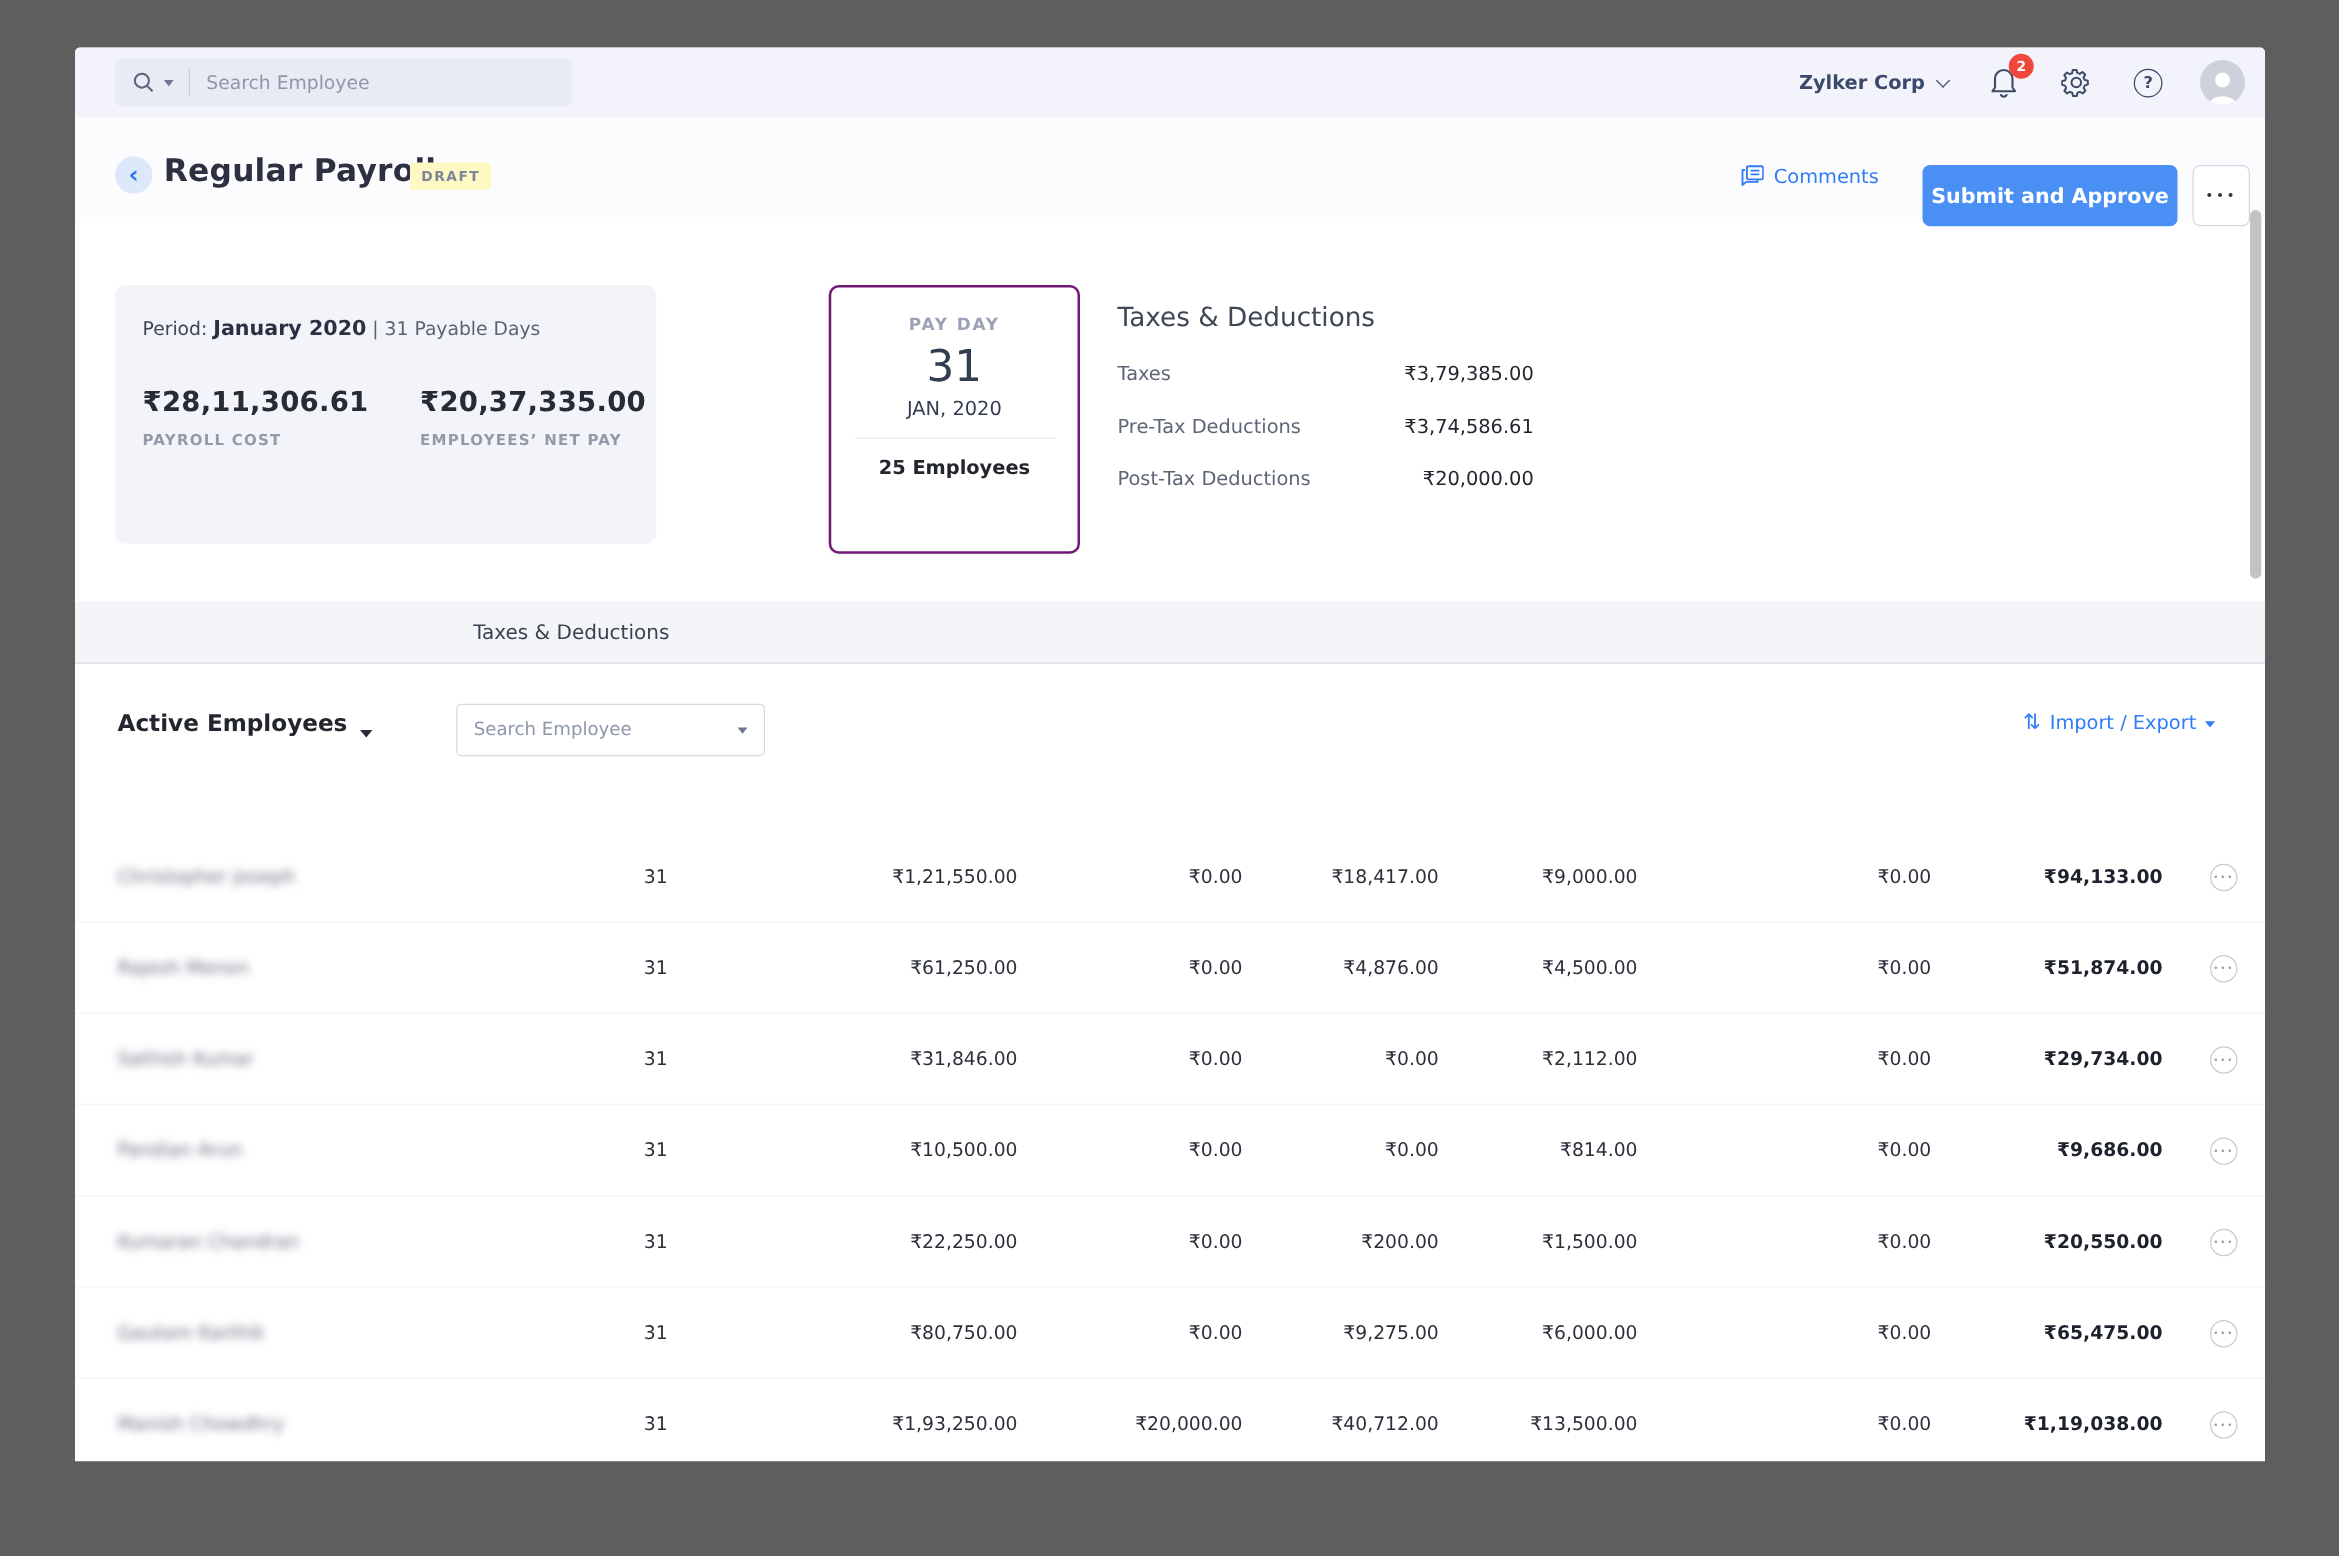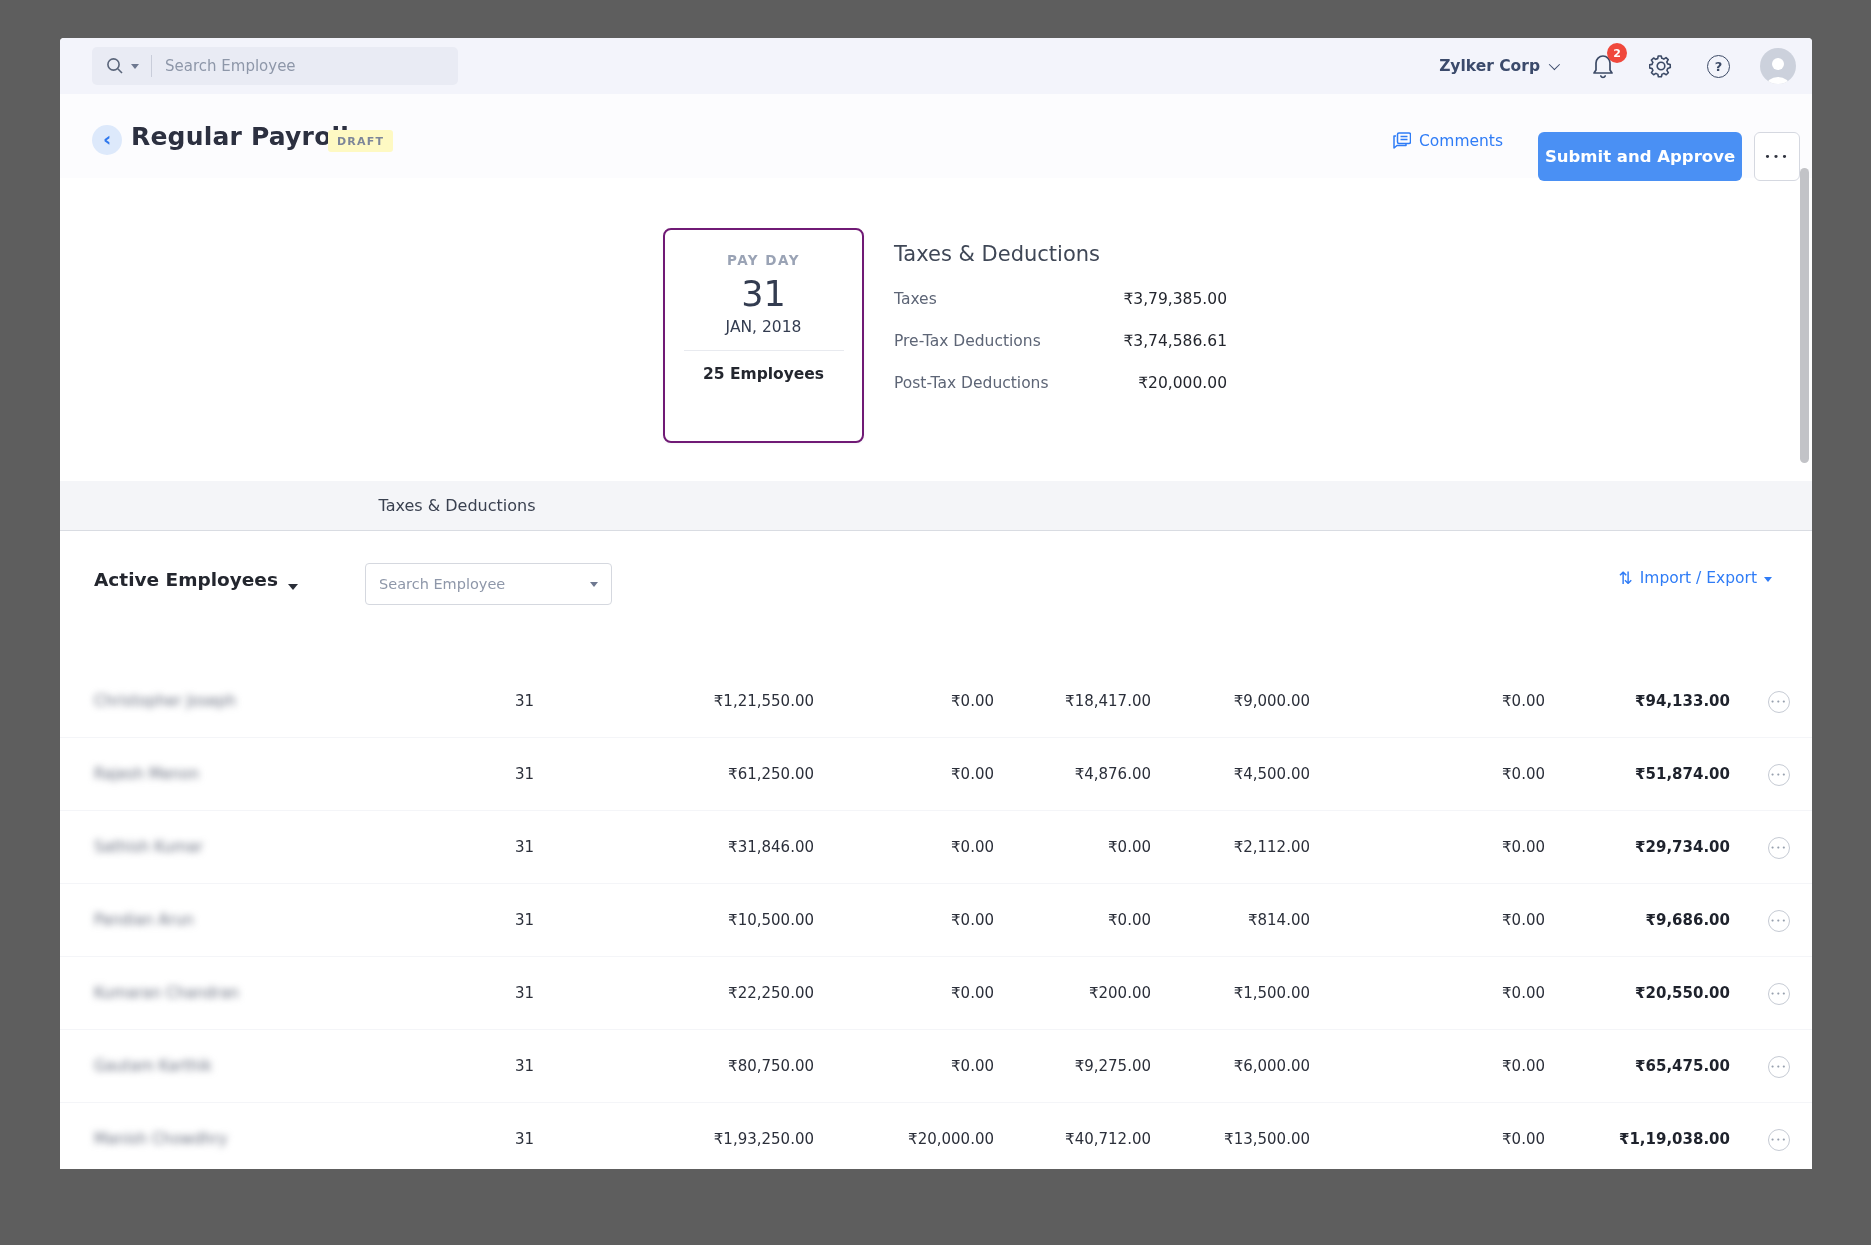--- a/index.html
+++ b/index.html
@@ -141,25 +141,40 @@
           <rect x="5.5" y="1" width="13" height="10.5" rx="1.5" fill="none" stroke="#2f7cf6" stroke-width="1.5"></rect>
           <line x1="8.5" y1="4.5" x2="15.5" y2="4.5" stroke="#2f7cf6" stroke-width="1.4"></line>
           <line x1="8.5" y1="7.5" x2="15.5" y2="7.5" stroke="#2f7cf6" stroke-width="1.4"></line>
         </svg>
       <span>Comments</span>
     </div>
     <button class="submit">Submit and Approve</button>
     <button class="morebtn">•••</button>
   </div>
 
+  <div class="period-card">
+    <div class="period-line">
+      <span>Period:</span>
+      <b>January 2020</b>
+      <span class="days">| 31 Payable Days</span>
+    </div>
+    <div class="amt-block1">
+      <div class="amt">₹28,11,306.61</div>
+      <div class="amt-label">PAYROLL COST</div>
+    </div>
+    <div class="amt-block2">
+      <div class="amt">₹20,37,335.00</div>
+      <div class="amt-label">EMPLOYEES’ NET PAY</div>
+    </div>
+  </div>
 
   <div class="payday-card">
     <div class="payday-label">PAY DAY</div>
     <div class="payday-day">31</div>
-    <div class="payday-date">JAN, 2018</div>
+    <div class="payday-date">JAN, 2020</div>
     <hr class="payday-hr">
     <div class="payday-emp">25 Employees</div>
   </div>
 
   <div class="txd">
     <div class="txd-title">Taxes &amp; Deductions</div>
     <div class="txd-row">
         <span class="lbl">Taxes</span>
         <span class="val">₹3,79,385.00</span>
       </div>

